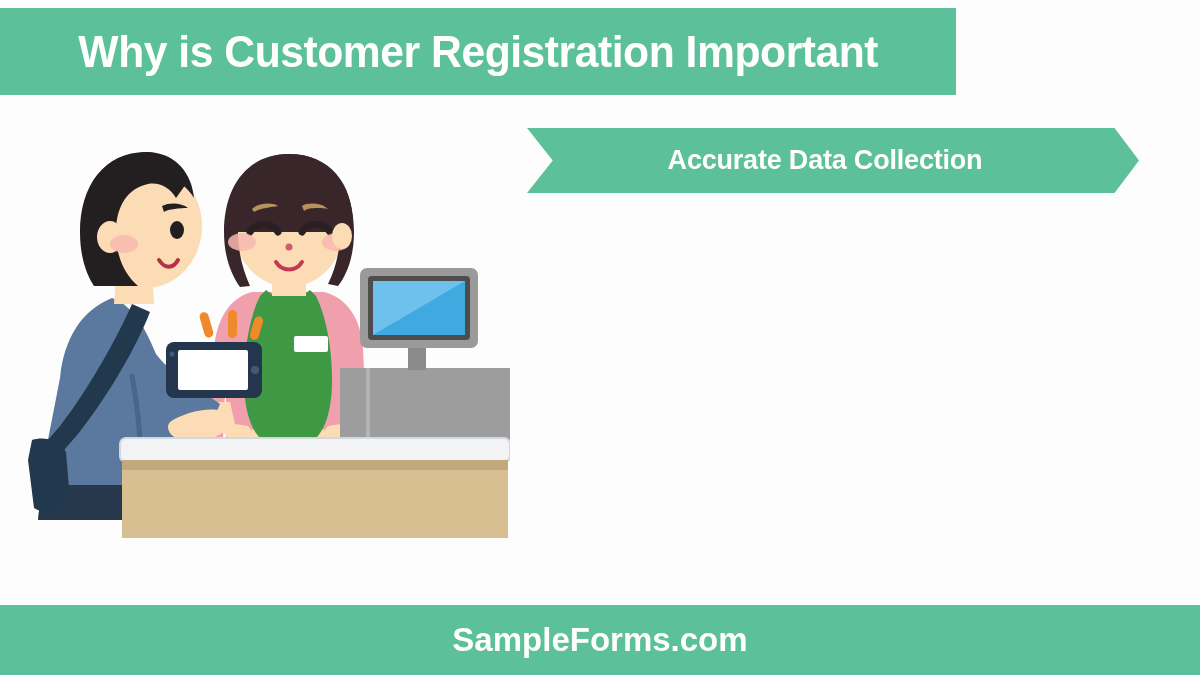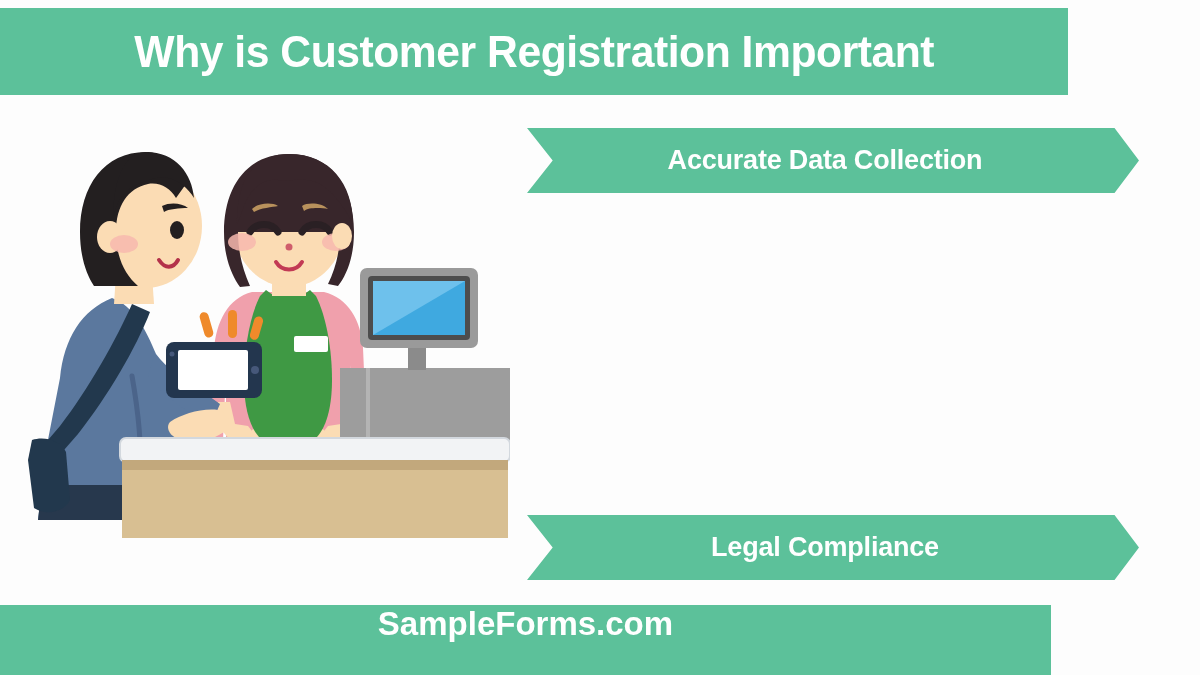--- a/index.html
+++ b/index.html
@@ -8,42 +8,42 @@
     background:#fdfdfd;
     font-family:"Liberation Sans", sans-serif;
     position:relative;
     overflow:hidden;
   }
 
   
   #header-banner{
     position:absolute;
     left:0; top:8px;
-    width:1068px; height:87px;
+    width:956px; height:87px;
     background:#5cc19a;
     display:flex; align-items:center; justify-content:center;
   }
   #header-title{
     color:#ffffff;
     font-size:44px;
     font-weight:bold;
     letter-spacing:-0.5px;
     white-space:nowrap;
     text-align:center;
     line-height:1;
     transform:scaleX(0.97);
   }
 
   
   #footer-banner{
     position:absolute;
     left:0; top:605px;
-    width:1051px; height:70px;
+    width:1200px; height:70px;
     background:#5cc19a;
-    display:flex; align-items:flex-start; justify-content:center;
+    display:flex; align-items:center; justify-content:center;
   }
   #footer-text{
     color:#ffffff;
     font-size:33px;
     font-weight:bold;
     letter-spacing:0px;
     white-space:nowrap;
   }
 
   
@@ -189,20 +189,17 @@
       <rect x="102" y="320" width="386" height="14" fill="#c2a87c"></rect>
       <rect x="102" y="330" width="386" height="68" fill="#d8bf92"></rect>
     </g>
   </svg>
 </div>
 
 <div id="chevron-list">
   <div class="chevron-item">
     <span class="chevron-label">Accurate Data Collection</span>
   </div>
-  <div class="chevron-item">
-    <span class="chevron-label">Legal Compliance</span>
-  </div>
 </div>
 
 <div id="footer-banner">
   <div id="footer-text">SampleForms.com</div>
 </div>
 
 </body></html>

